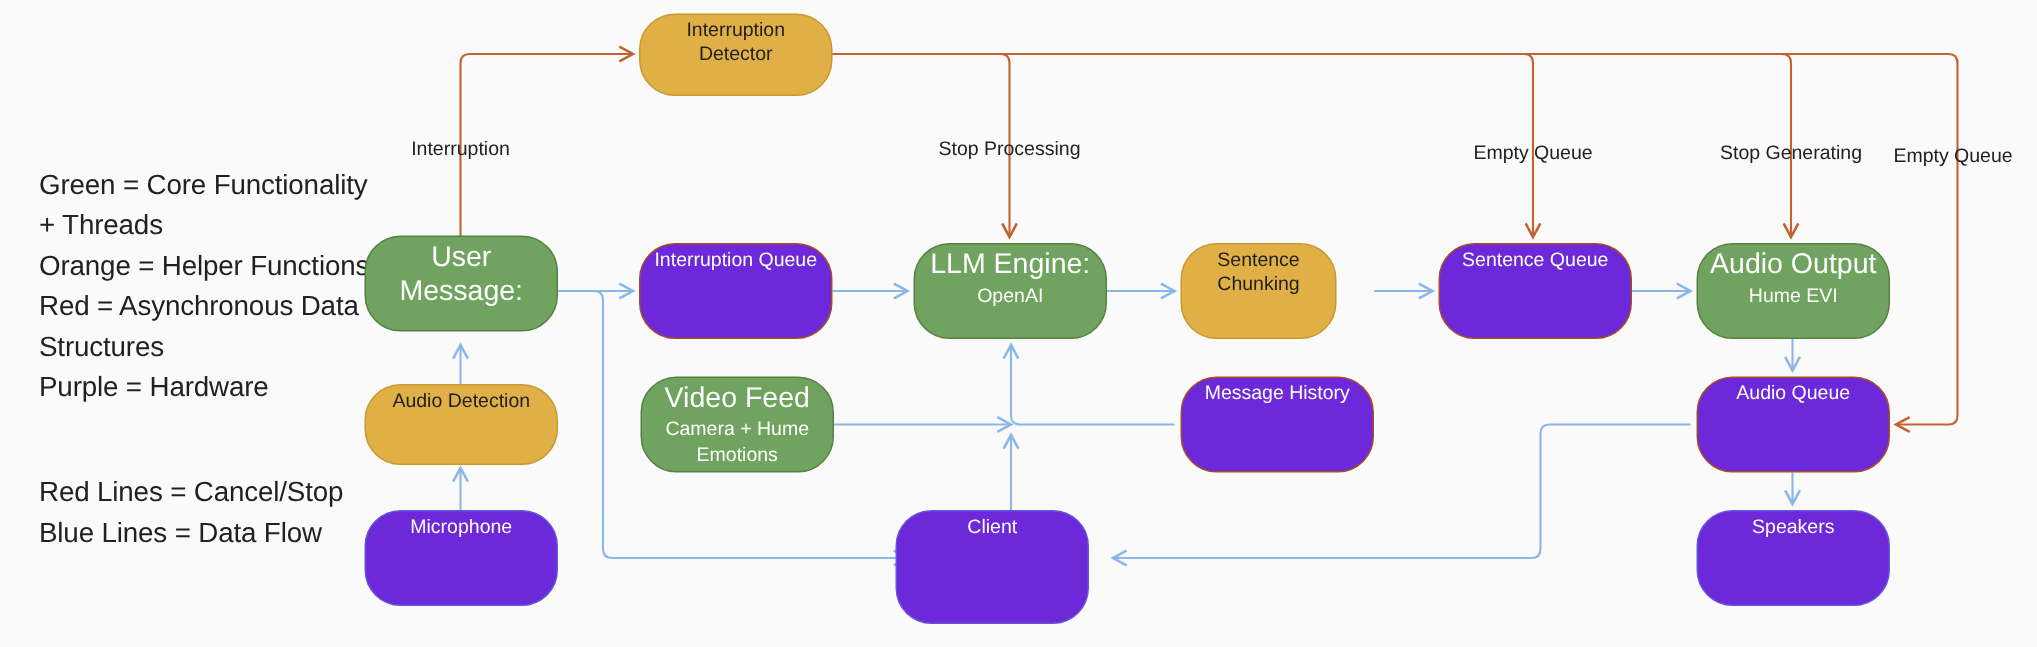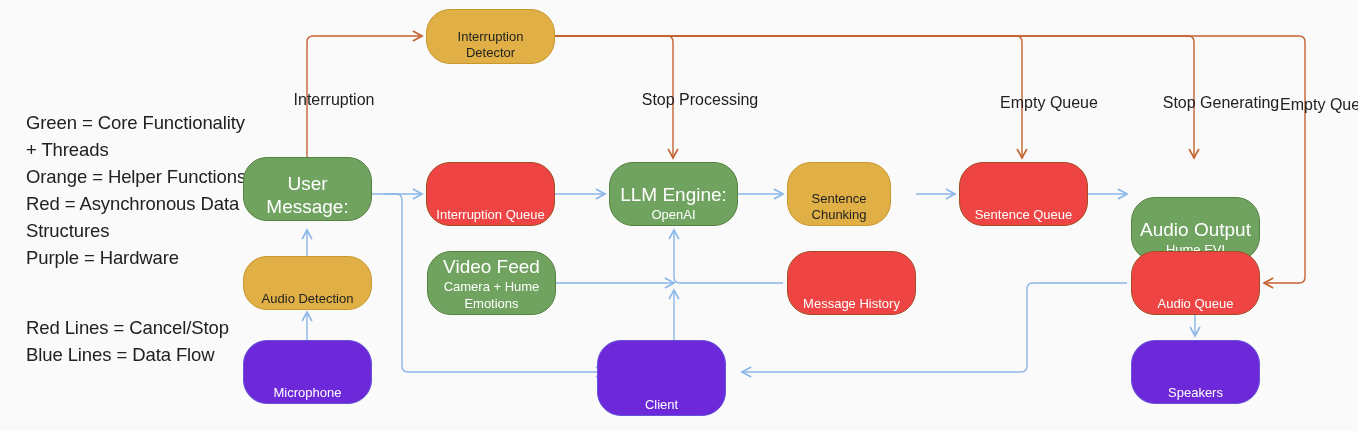--- a/index.html
+++ b/index.html
@@ -22,44 +22,43 @@
   }
   #legend-colors{left:26px;top:109px;width:232px;}
   #legend-lines{left:26px;top:314px;width:232px;}
 
   .node{
     position:absolute;
     box-sizing:border-box;
     display:flex;
     flex-direction:column;
     align-items:center;
-    justify-content:flex-end;
+    justify-content:flex-start;
     text-align:center;
     border-width:1px;
     border-style:solid;
     padding:2px 6px;
     border-radius:24px;
   }
   .node .title{font-size:13px;line-height:16px;color:#fff;}
   .node .title.big{font-size:19px;line-height:23px;}
   .node .sub{font-size:13px;line-height:17px;color:#fff;}
   .node.amber .title,.node.amber .sub{color:#1f1f1f;}
 
   .green {background:#6fa35f;border-color:#55823f;}
   .amber {background:#e0b046;border-color:#c8972f;}
-  .rust  {background:#ef4444;border-color:#a44d21;}
+  .rust  {background:#6d28d9;border-color:#a44d21;}
   .purple{background:#6d28d9;border-color:#6354d8;}
 
   .edge-label{
     position:absolute;
-    font-size:16px;
+    font-size:13px;
     color:#202124;
     white-space:nowrap;
     transform:translateX(-50%);
-    margin-left:27px;
   }
 </style>
 </head>
 <body>
 
 <div id="canvas">
 
   <svg id="wires" viewBox="0 0 1358 431">
     <defs>
       <marker id="ar-blue" markerWidth="9" markerHeight="9" refX="7.5" refY="4.5" orient="auto">
@@ -135,21 +134,21 @@
       <div class="node green" style="left: 609px; top: 162px; width: 129px; height: 64px;">
         <div class="title big">LLM Engine:</div>
         <div class="sub">OpenAI</div>
       </div>
       <div class="node amber" style="left: 787px; top: 162px; width: 104px; height: 64px;">
         <div class="title">Sentence Chunking</div>
       </div>
       <div class="node rust" style="left: 959px; top: 162px; width: 129px; height: 64px;">
         <div class="title">Sentence Queue</div>
       </div>
-      <div class="node green" style="left: 1131px; top: 162px; width: 129px; height: 64px; margin-top: 35px;">
+      <div class="node green" style="left: 1131px; top: 162px; width: 129px; height: 64px;">
         <div class="title big">Audio Output</div>
         <div class="sub">Hume EVI</div>
       </div>
       <div class="node amber" style="left: 243px; top: 256px; width: 129px; height: 54px;">
         <div class="title">Audio Detection</div>
       </div>
       <div class="node green" style="left: 427px; top: 251px; width: 129px; height: 64px;">
         <div class="title big">Video Feed</div>
         <div class="sub">Camera + Hume Emotions</div>
       </div>

